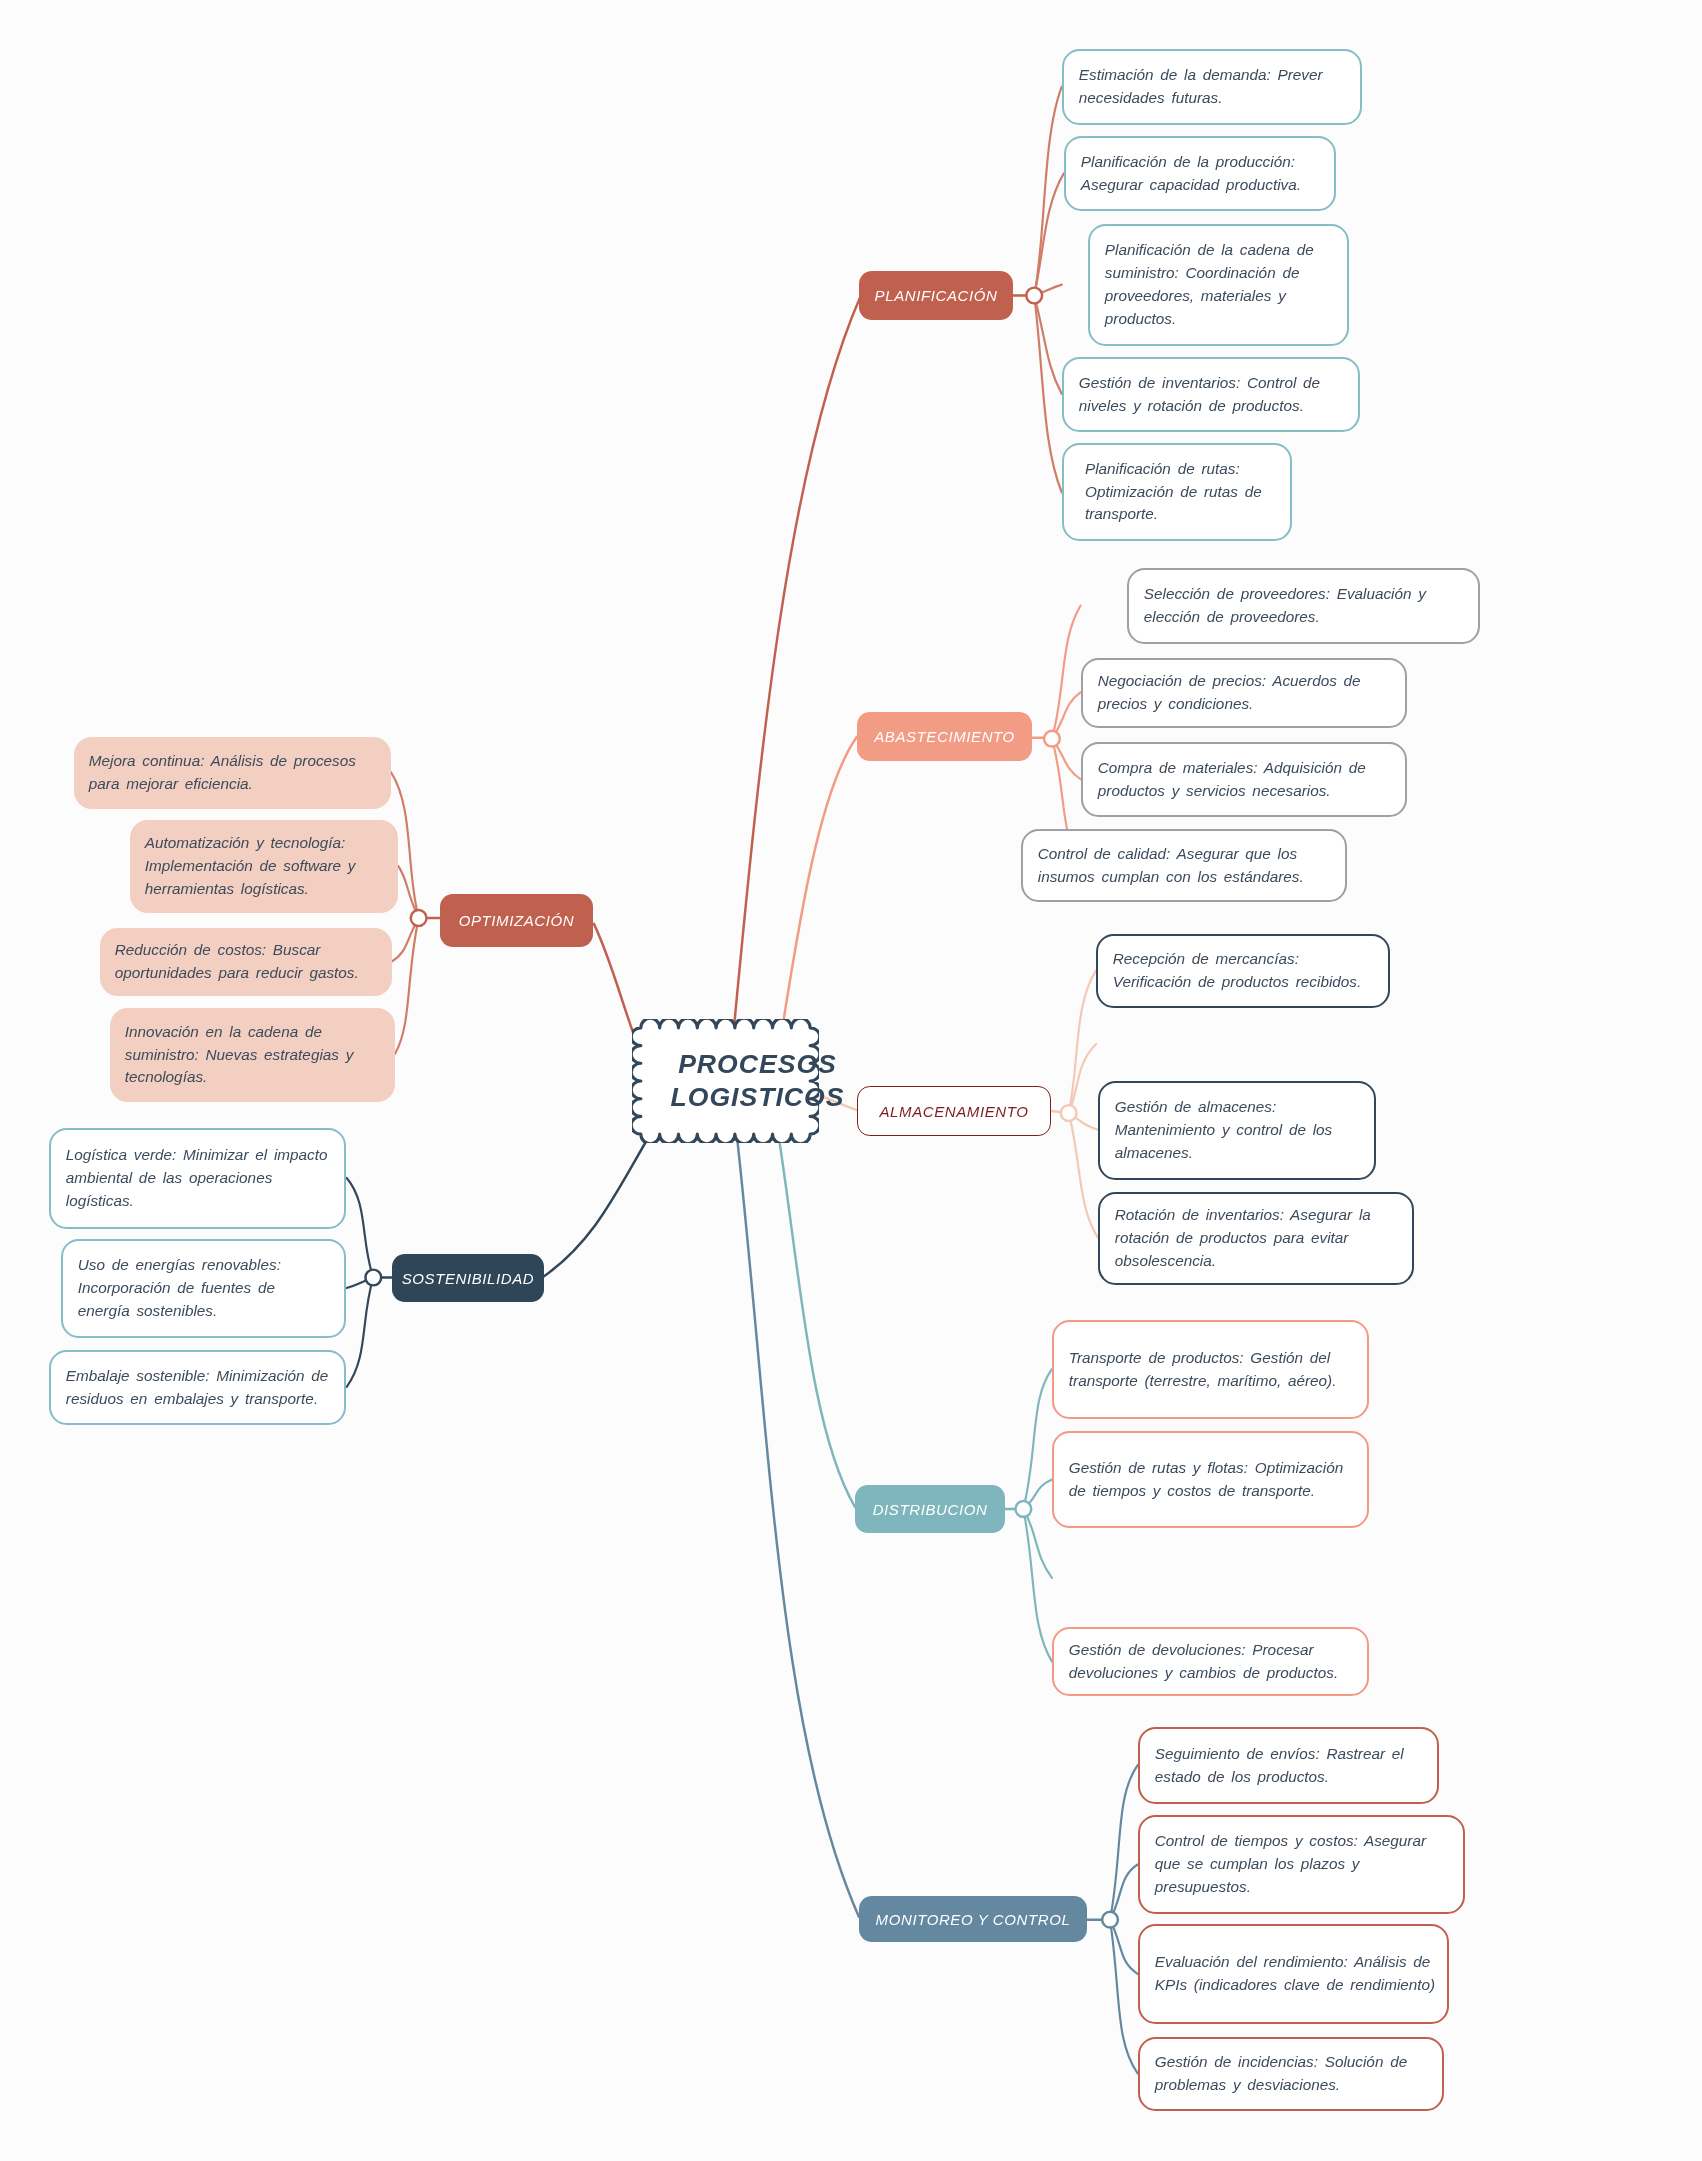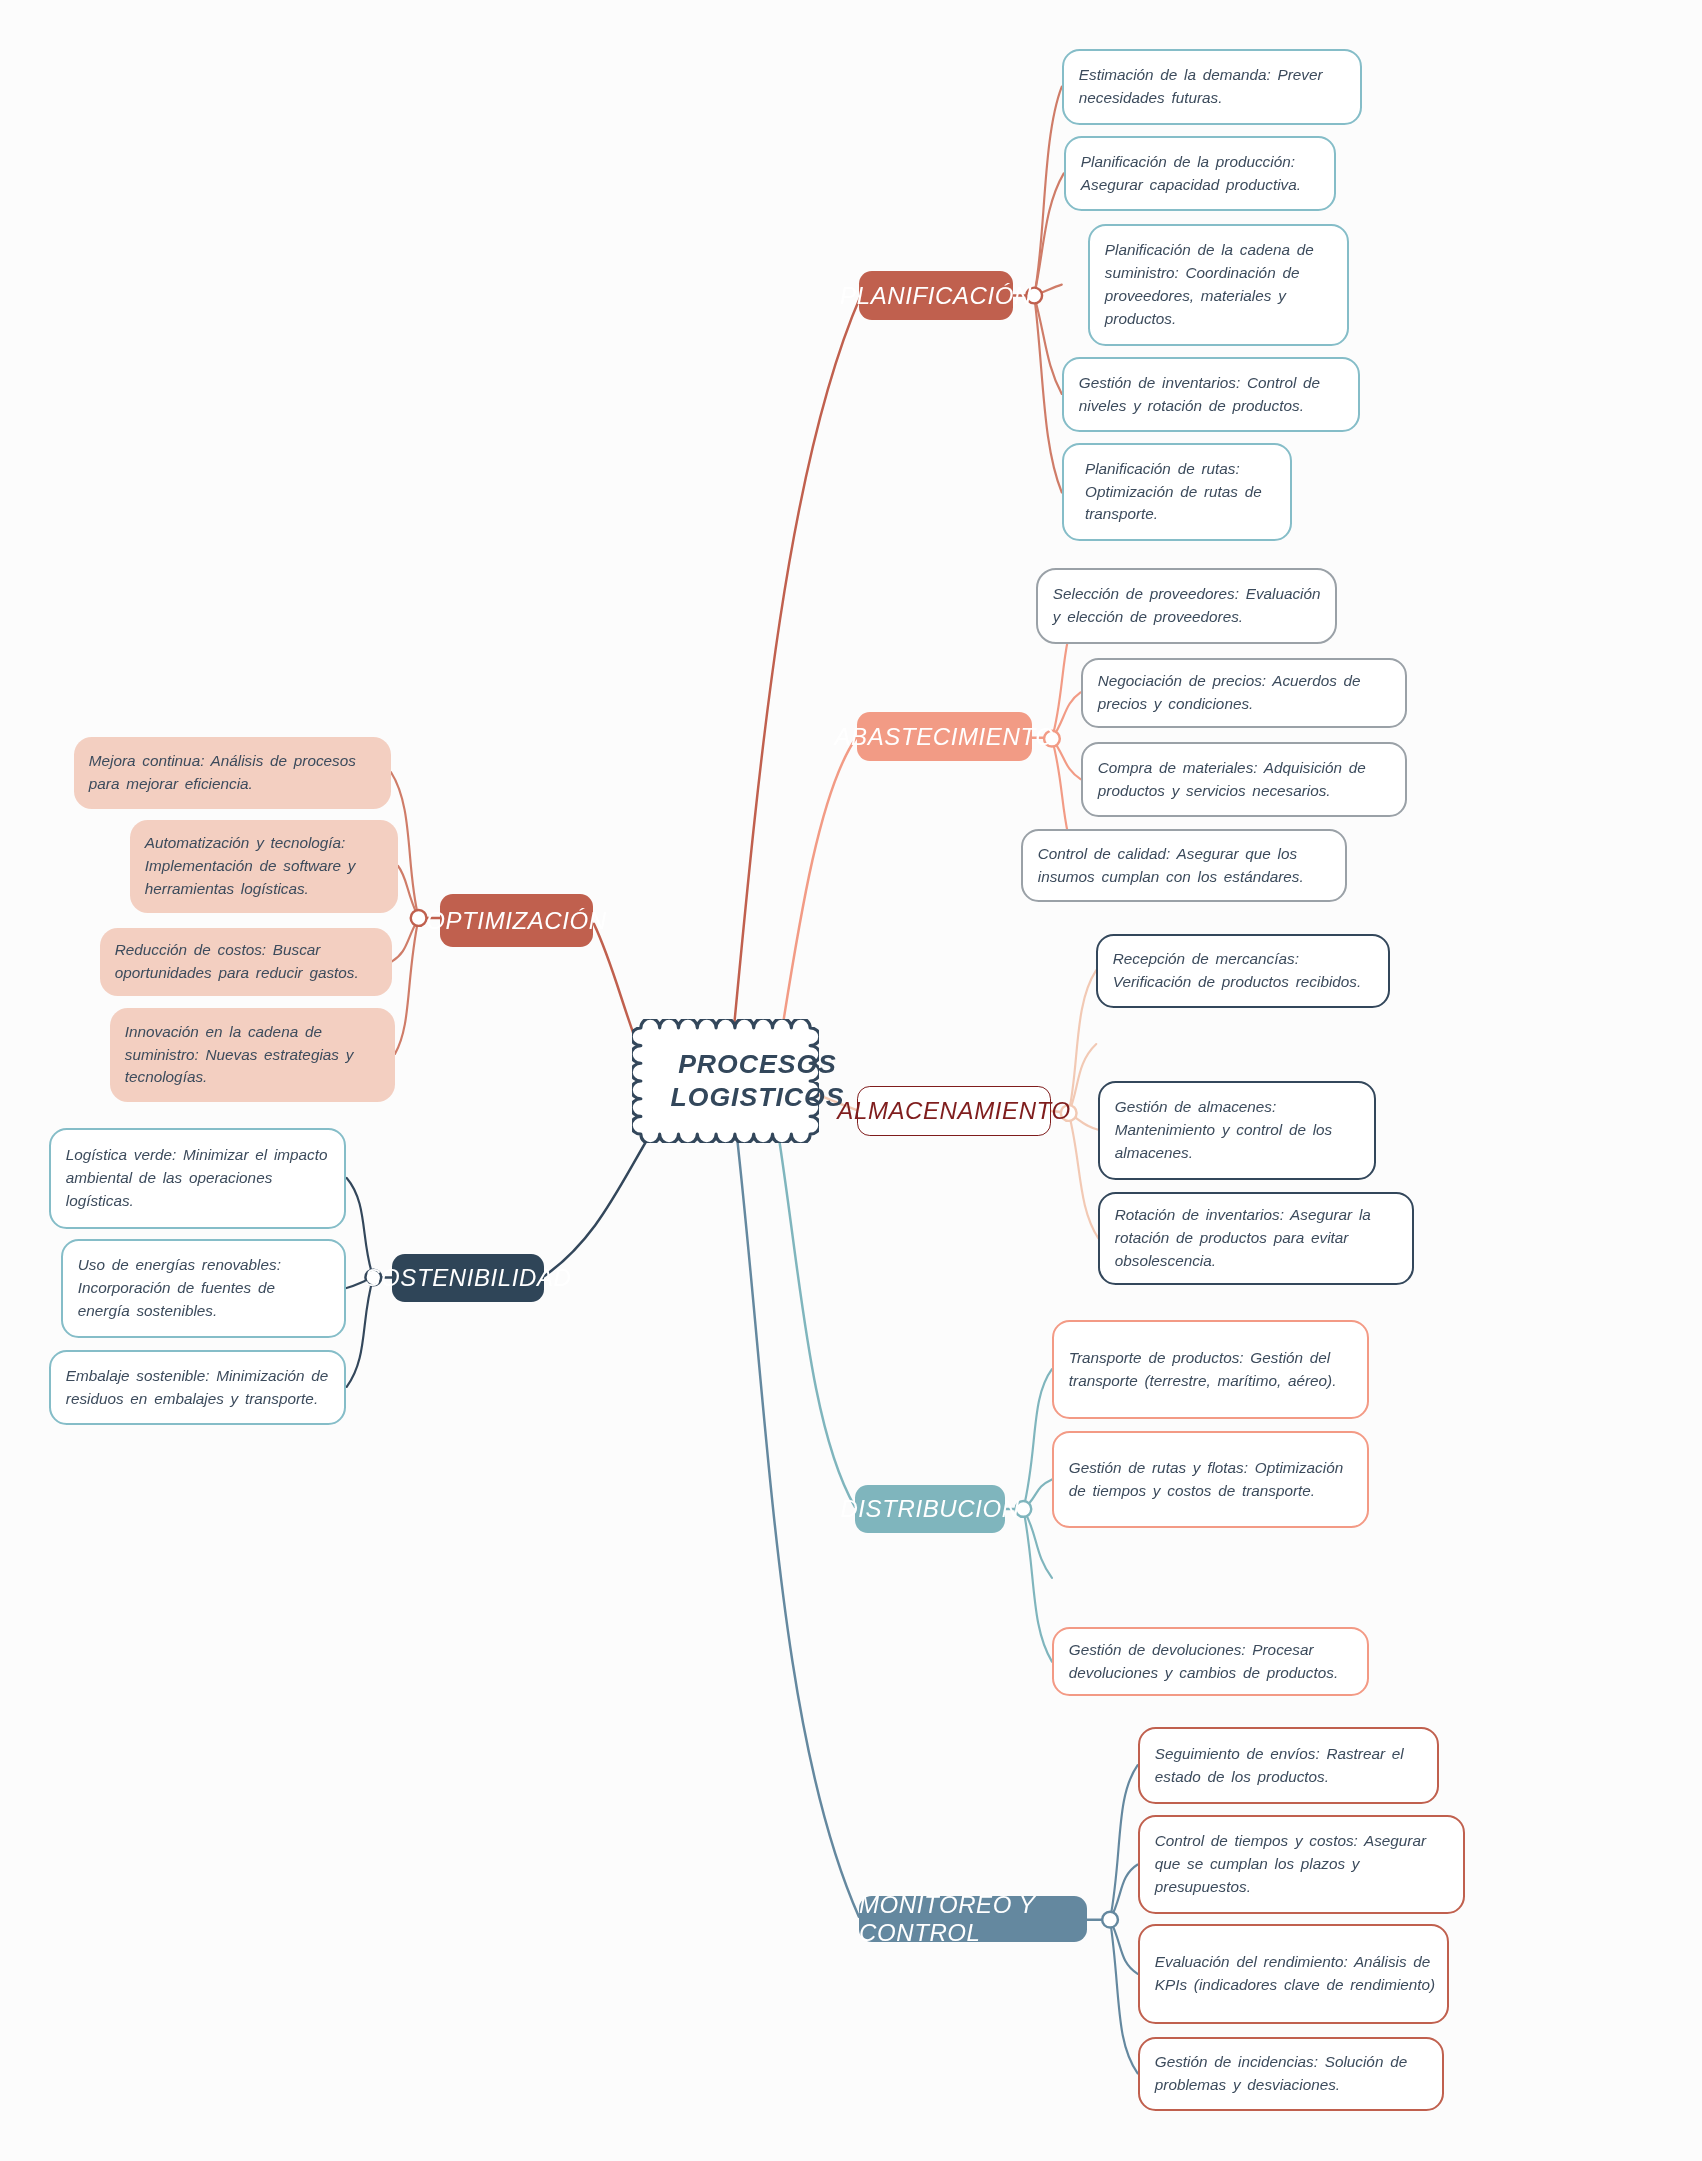--- a/index.html
+++ b/index.html
@@ -1,20 +1,20 @@
 <!DOCTYPE html>
 <html><head>
 <meta charset="utf-8">
 <style>
   html,body{margin:0;padding:0;background:#fcfcfc;}
   .canvas{position:relative;width:1702px;height:2161px;font-family:"Liberation Sans","DejaVu Sans",sans-serif;overflow:hidden;}
   svg.edges{position:absolute;left:0;top:0;}
   .node{position:absolute;display:flex;align-items:center;justify-content:center;
-        border-radius:12.8px;font-style:italic;font-size:24px;color:#fff;
-        letter-spacing:0.6px;box-sizing:border-box;text-align:left;}
+        border-radius:12.8px;font-style:italic;font-size:15px;color:#fff;
+        letter-spacing:0.6px;box-sizing:border-box;text-align:right;}
   .node.brick{background:#c0604e;}
   .node.salmon{background:#f29b85;}
   .node.purple{background:#fff;border:1px solid #7f1d1d;color:#7f1d1d;}
   .node.teal{background:#7fb5bd;}
   .node.slate{background:#64889f;}
   .node.navy{background:#2f4558;}
   .child{position:absolute;display:flex;align-items:center;border-radius:17.7px;background:#fff;
          font-style:italic;font-size:15.3px;color:#3c4b5c;line-height:1.5;word-spacing:2.5px;
          padding:9.9px 11.8px 9.9px 14.8px;box-sizing:border-box;}
   .b-teal{border:2.5px solid #85bdc8;}
@@ -137,21 +137,21 @@
   <div class="child b-teal" style="left:1088px;top:224px;width:261px;height:122px;">
       <span>Planificación de la cadena de suministro: Coordinación de proveedores, materiales y productos.</span>
     </div>
   <div class="child b-teal" style="left:1062px;top:357px;width:298px;height:75px;">
       <span>Gestión de inventarios: Control de niveles y rotación de productos.</span>
     </div>
   <div class="child b-teal" style="left:1062px;top:443px;width:230px;height:98px;padding-left:21px;">
       <span>Planificación de rutas: Optimización de rutas de transporte.</span>
     </div>
 
-  <div class="child b-gray" style="left:1036px;top:568px;width:301px;height:76px;border-radius:20px;">
+  <div class="child b-gray" style="left:1127px;top:568px;width:353px;height:76px;">
       <span>Selección de proveedores: Evaluación y elección de proveedores.</span>
     </div>
   <div class="child b-gray" style="left:1081px;top:658px;width:326px;height:70px;">
       <span>Negociación de precios: Acuerdos de precios y condiciones.</span>
     </div>
   <div class="child b-gray" style="left:1081px;top:742px;width:326px;height:75px;">
       <span>Compra de materiales: Adquisición de productos y servicios necesarios.</span>
     </div>
   <div class="child b-gray" style="left:1021px;top:829px;width:326px;height:73px;">
       <span>Control de calidad: Asegurar que los insumos cumplan con los estándares.</span>

